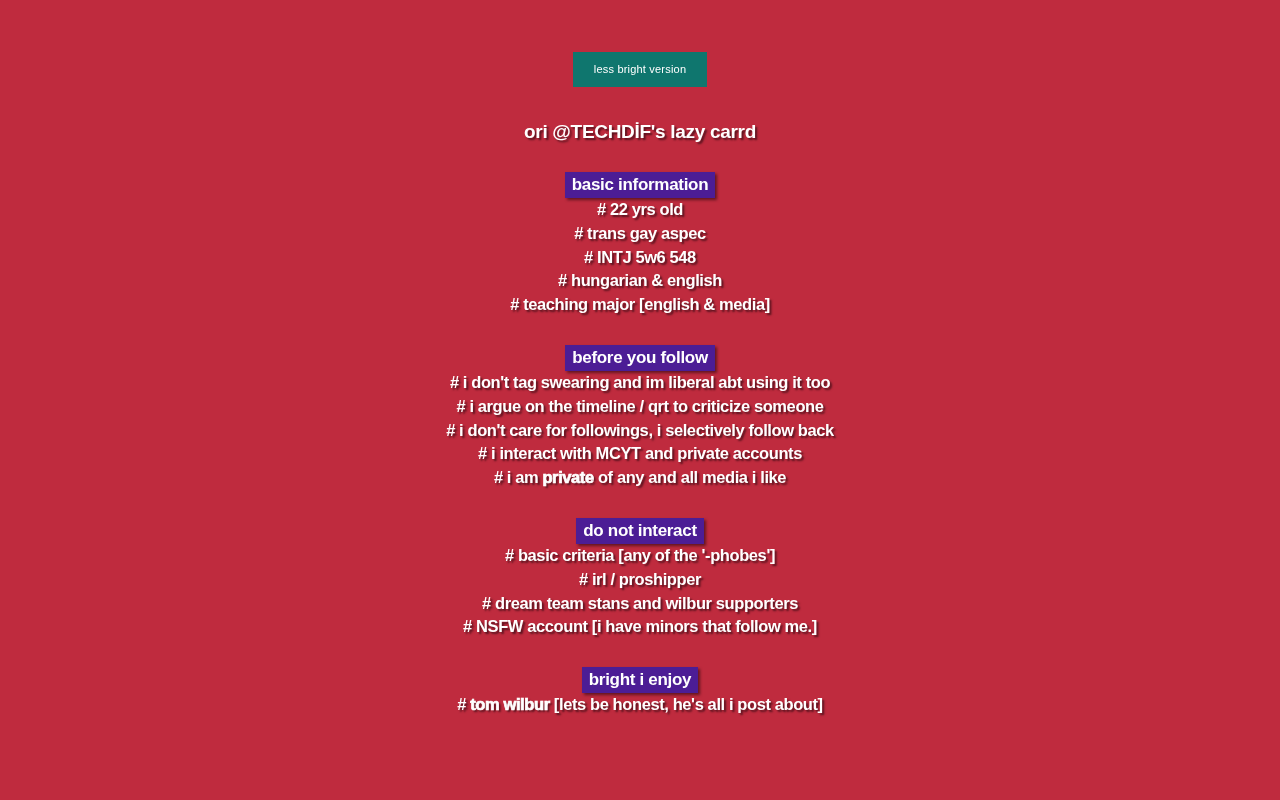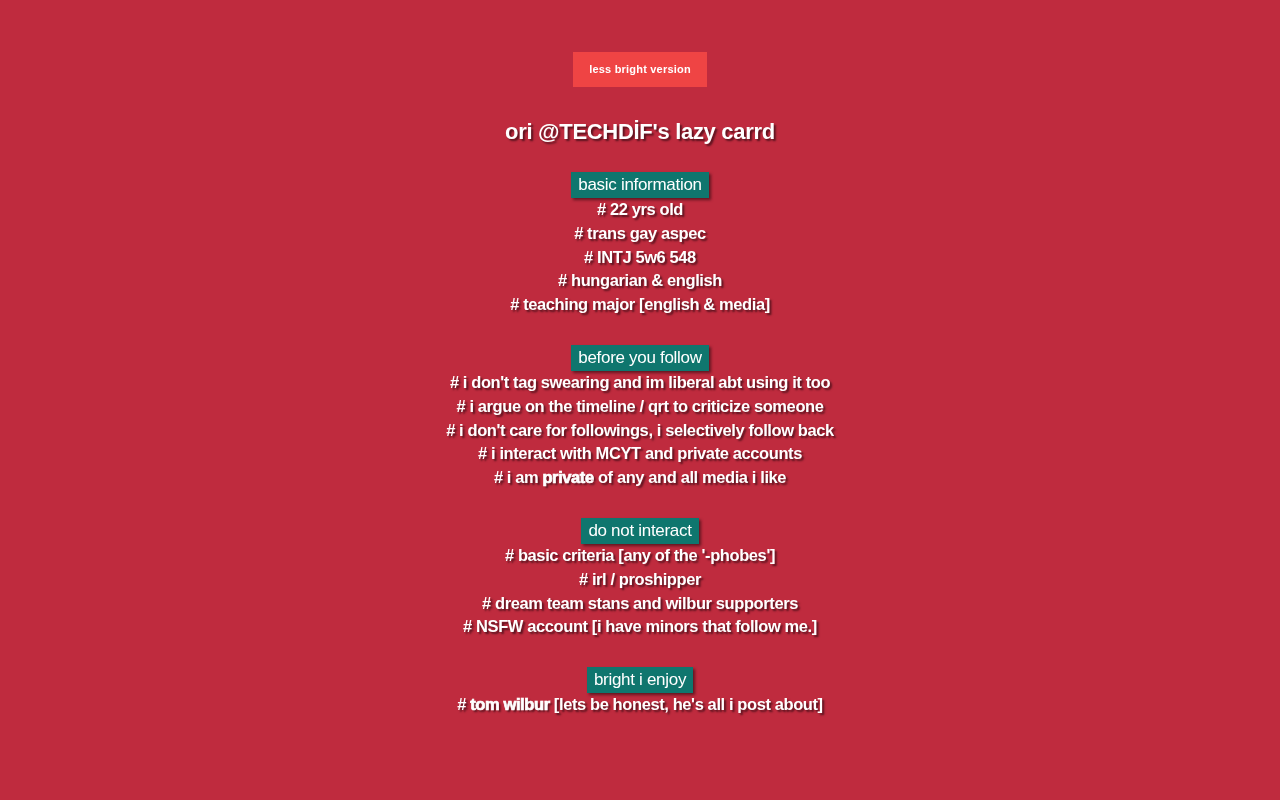--- a/index.html
+++ b/index.html
@@ -15,49 +15,49 @@
     width: 960px;
     margin: 0 auto;
     text-align: center;
     color: #ffffff;
   }
   .btn {
     display: block;
     width: 134px;
     height: 35px;
     margin: 52px auto 0 auto;
-    background: #ef4444;
+    background: #0f766e;
     color: #ffffff;
     font-size: 11px;
-    font-weight: 700;
+    font-weight: 400;
     line-height: 35px;
     letter-spacing: 0.2px;
     text-decoration: none;
     cursor: pointer;
     border: none;
   }
   .title {
     margin: 33px 0 0 0;
-    font-size: 22px;
+    font-size: 19px;
     line-height: 24px;
     font-weight: 700;
     letter-spacing: -0.3px;
     color: #ffffff;
     text-shadow: 2px 2px 2px rgba(20, 2, 8, 0.6);
   }
   .section {
     margin-top: 28px;
   }
   .section-title {
     display: inline-block;
-    background: #0f766e;
+    background: #4c1d95;
     color: #ffffff;
     font-size: 17px;
     line-height: 22px;
-    font-weight: 400;
+    font-weight: 700;
     letter-spacing: -0.3px;
     padding: 2px 7px;
     filter: drop-shadow(2px 2px 1.5px rgba(20, 2, 8, 0.55));
   }
   .items {
     margin-top: 0;
   }
   .item {
     margin: 0;
     font-size: 16.5px;

